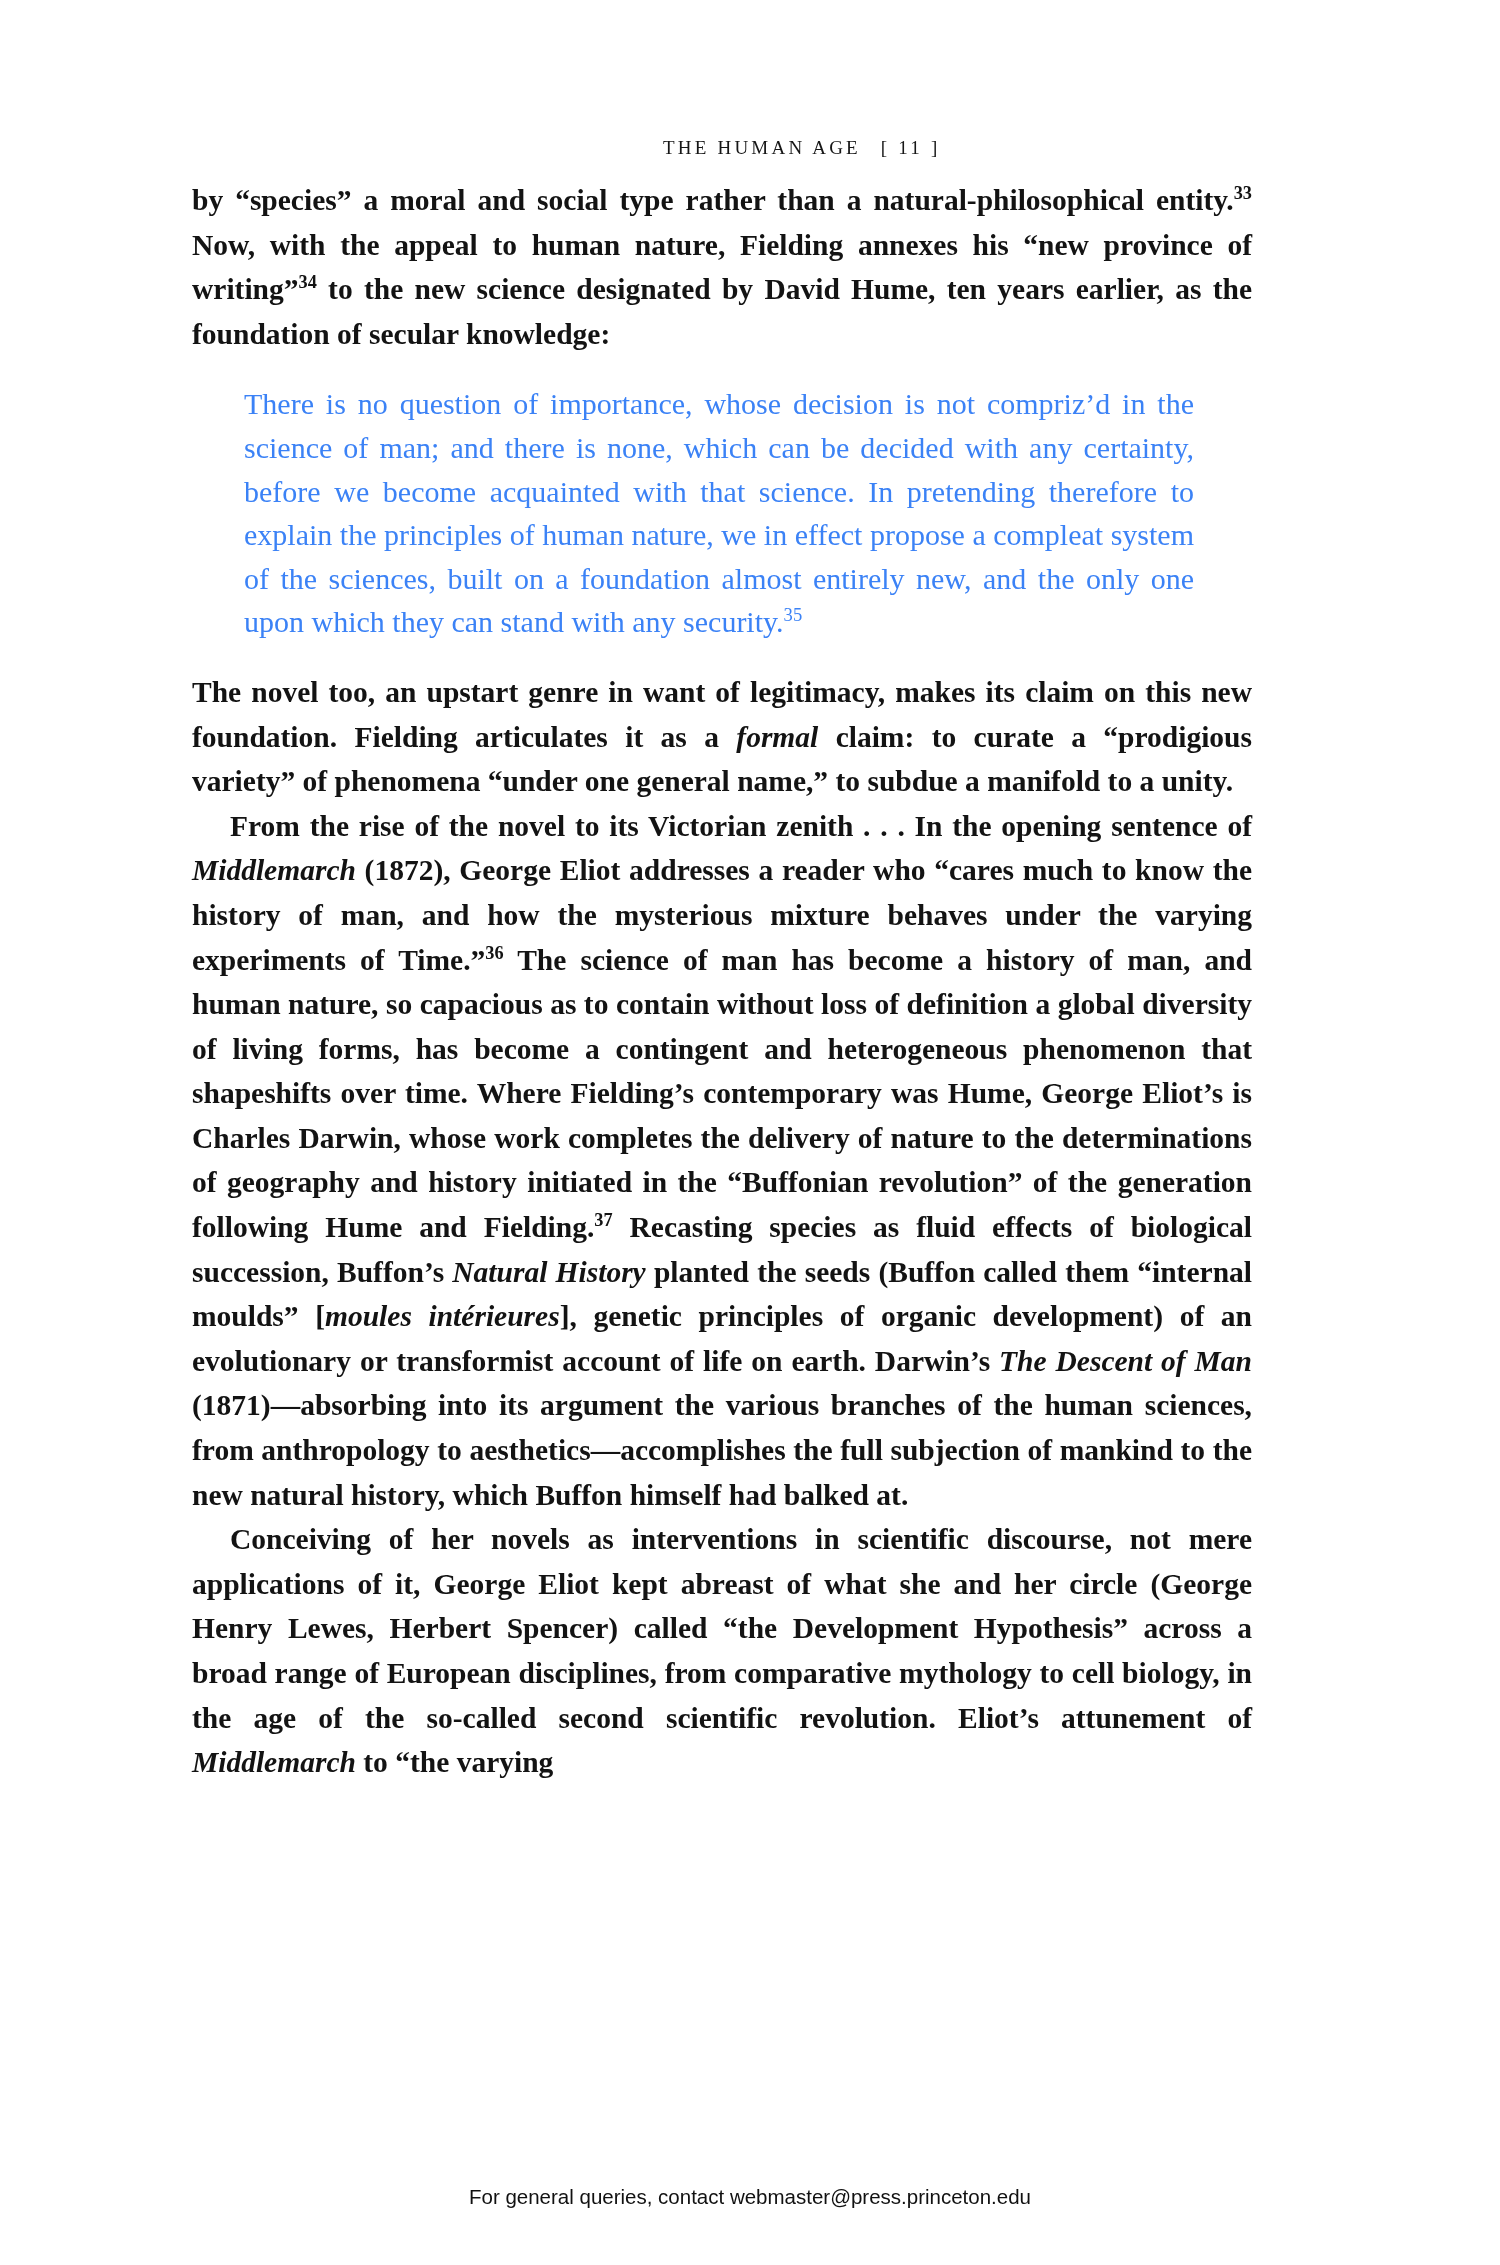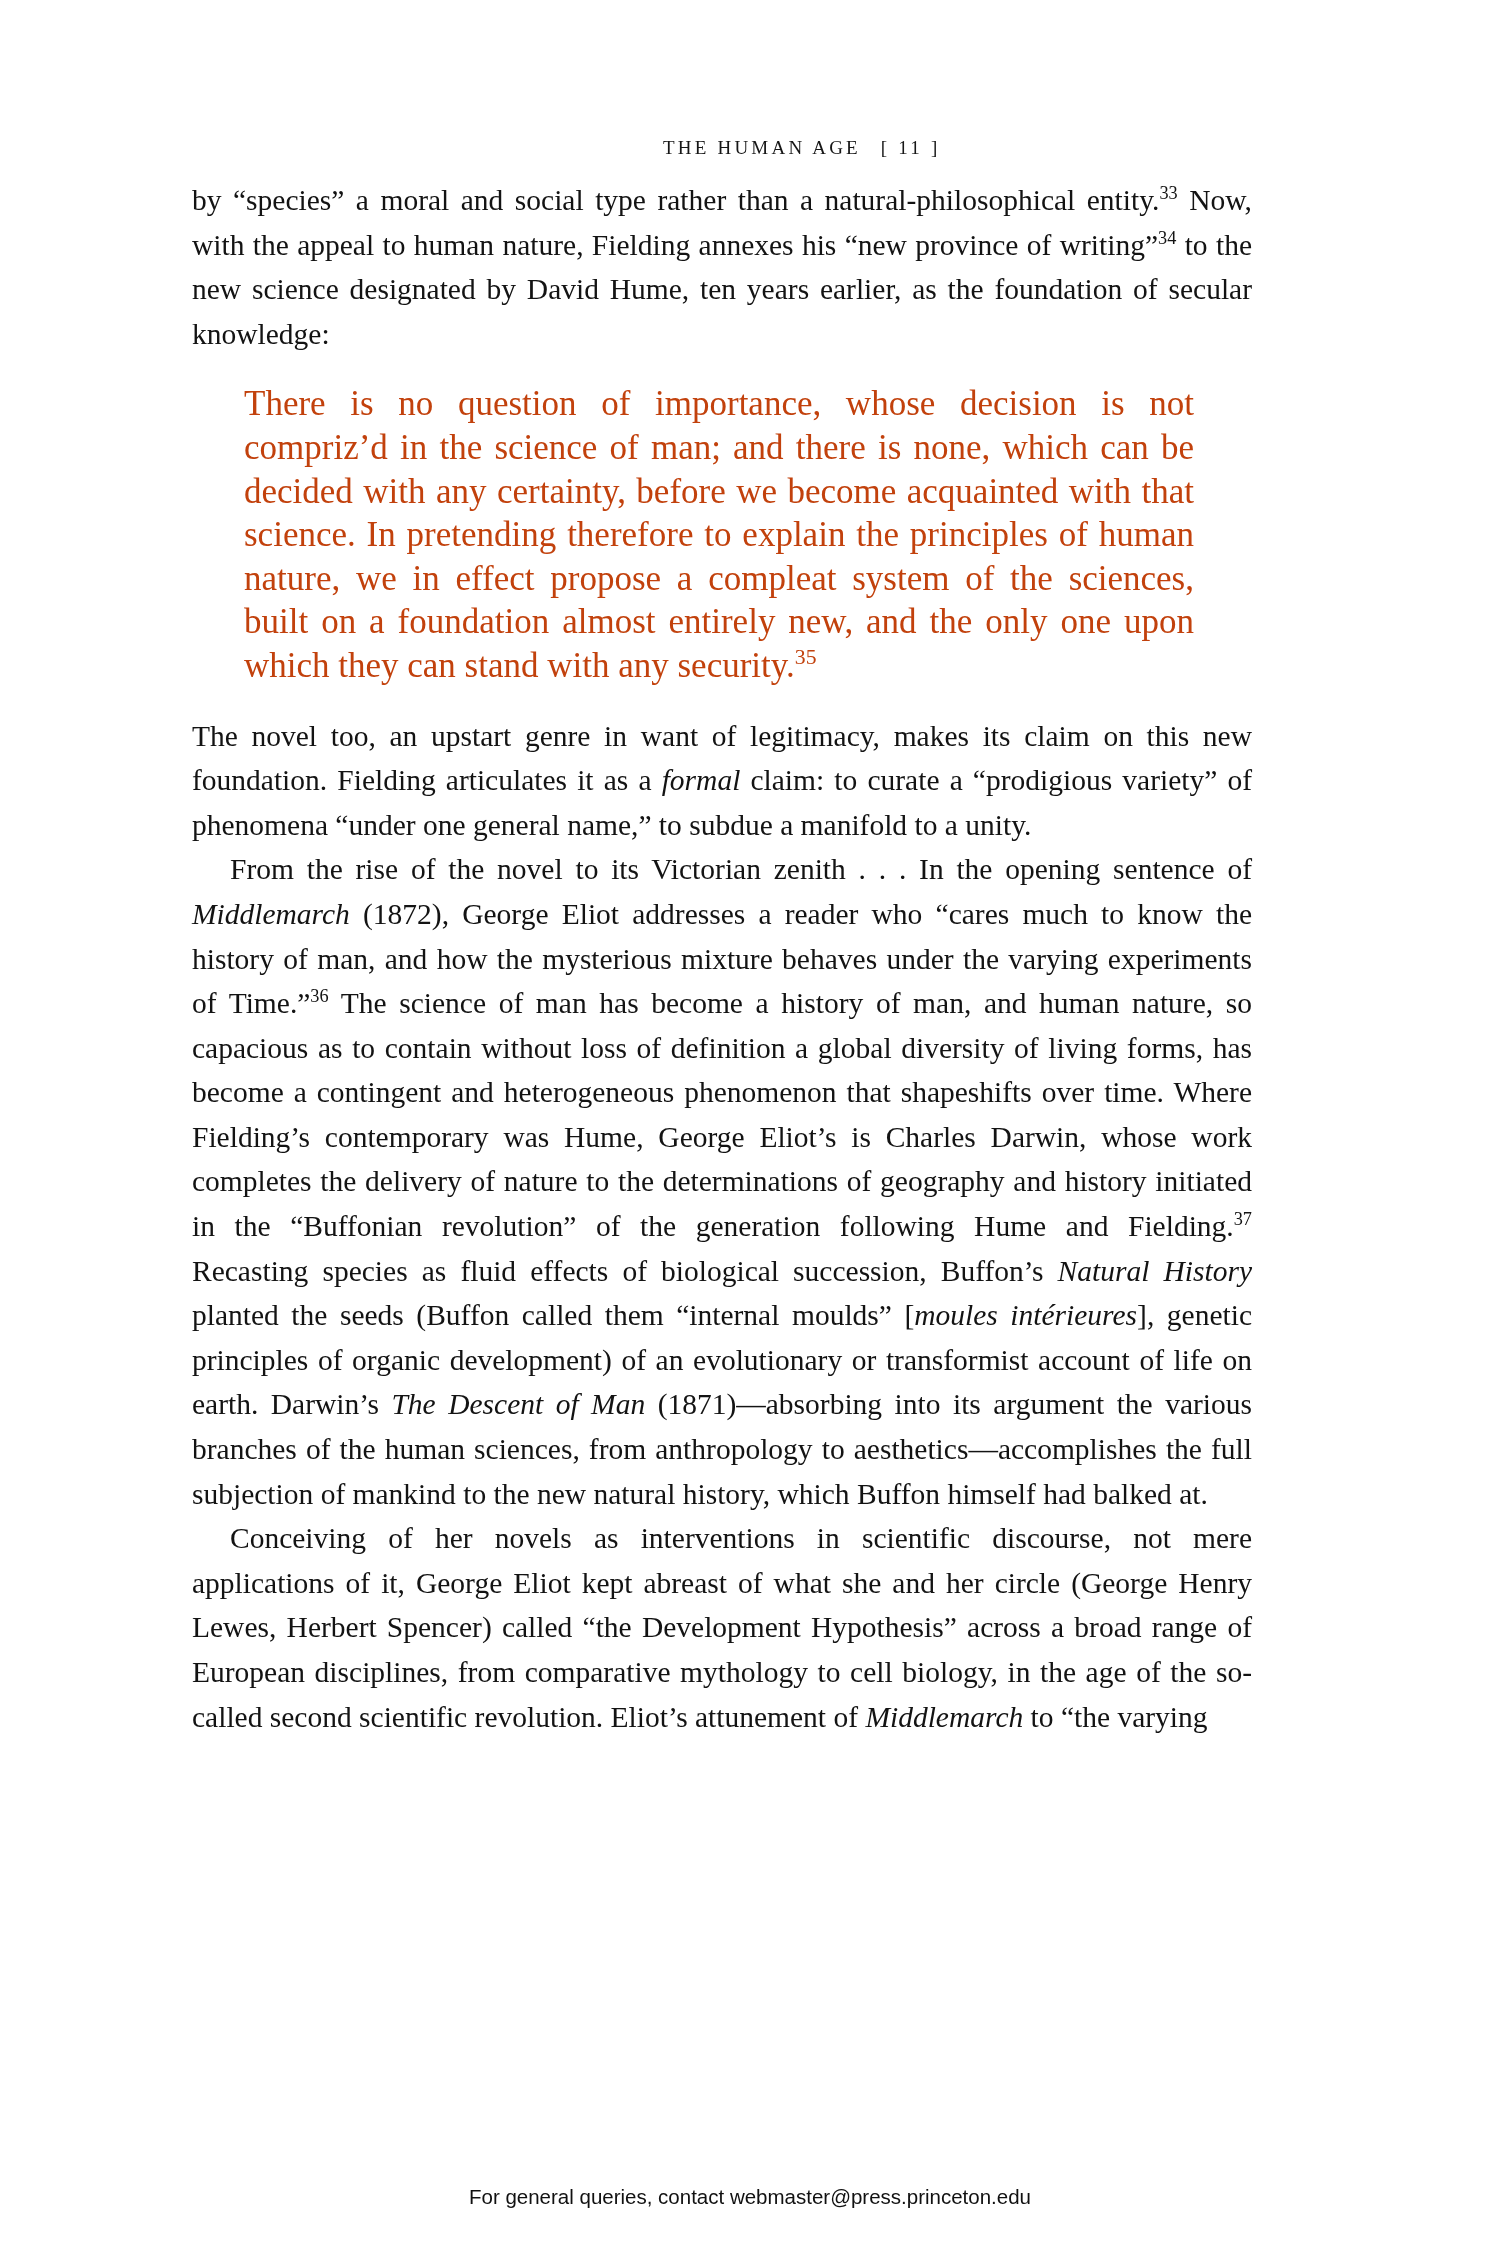--- a/index.html
+++ b/index.html
@@ -62,33 +62,33 @@
 
   p.para {
     margin: 0;
     font-size: 29.5px;
     line-height: 44.6px;
     text-align: justify;
     text-justify: inter-word;
     -webkit-hyphens: none;
     hyphens: none;
     color: #131313;
-    font-weight: 400;
+    font-weight: 700;
   }
   p.para.indent {
     text-indent: 38px;
   }
 
   
   blockquote.extract {
     margin: 26px 58px 26px 52px;
-    font-size: 35px;
+    font-size: 30px;
     line-height: 43.6px;
     text-align: justify;
-    color: #c2410c;
+    color: #3b82f6;
   }
   blockquote.extract p {
     margin: 0;
   }
 
   sup.fn {
     font-size: 0.62em;
     vertical-align: super;
     line-height: 0;
   }

